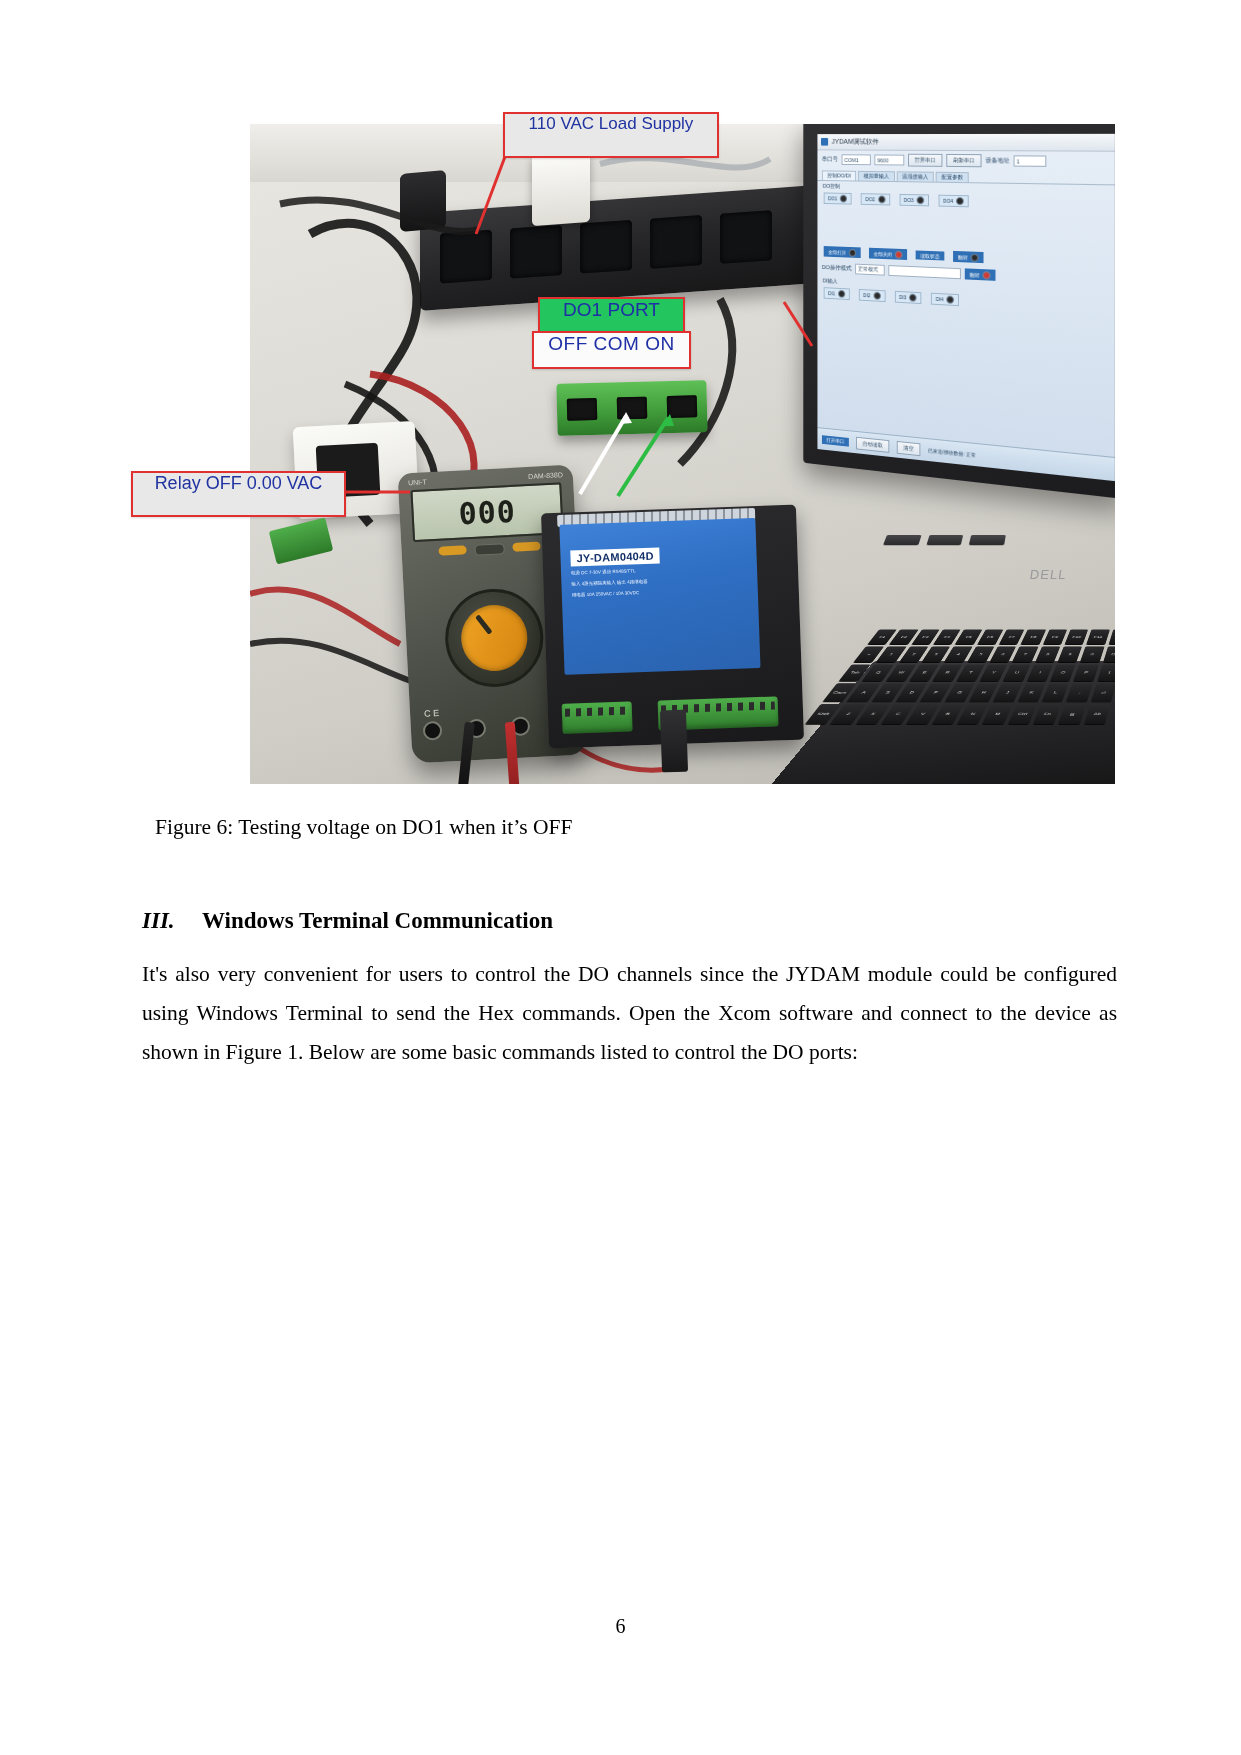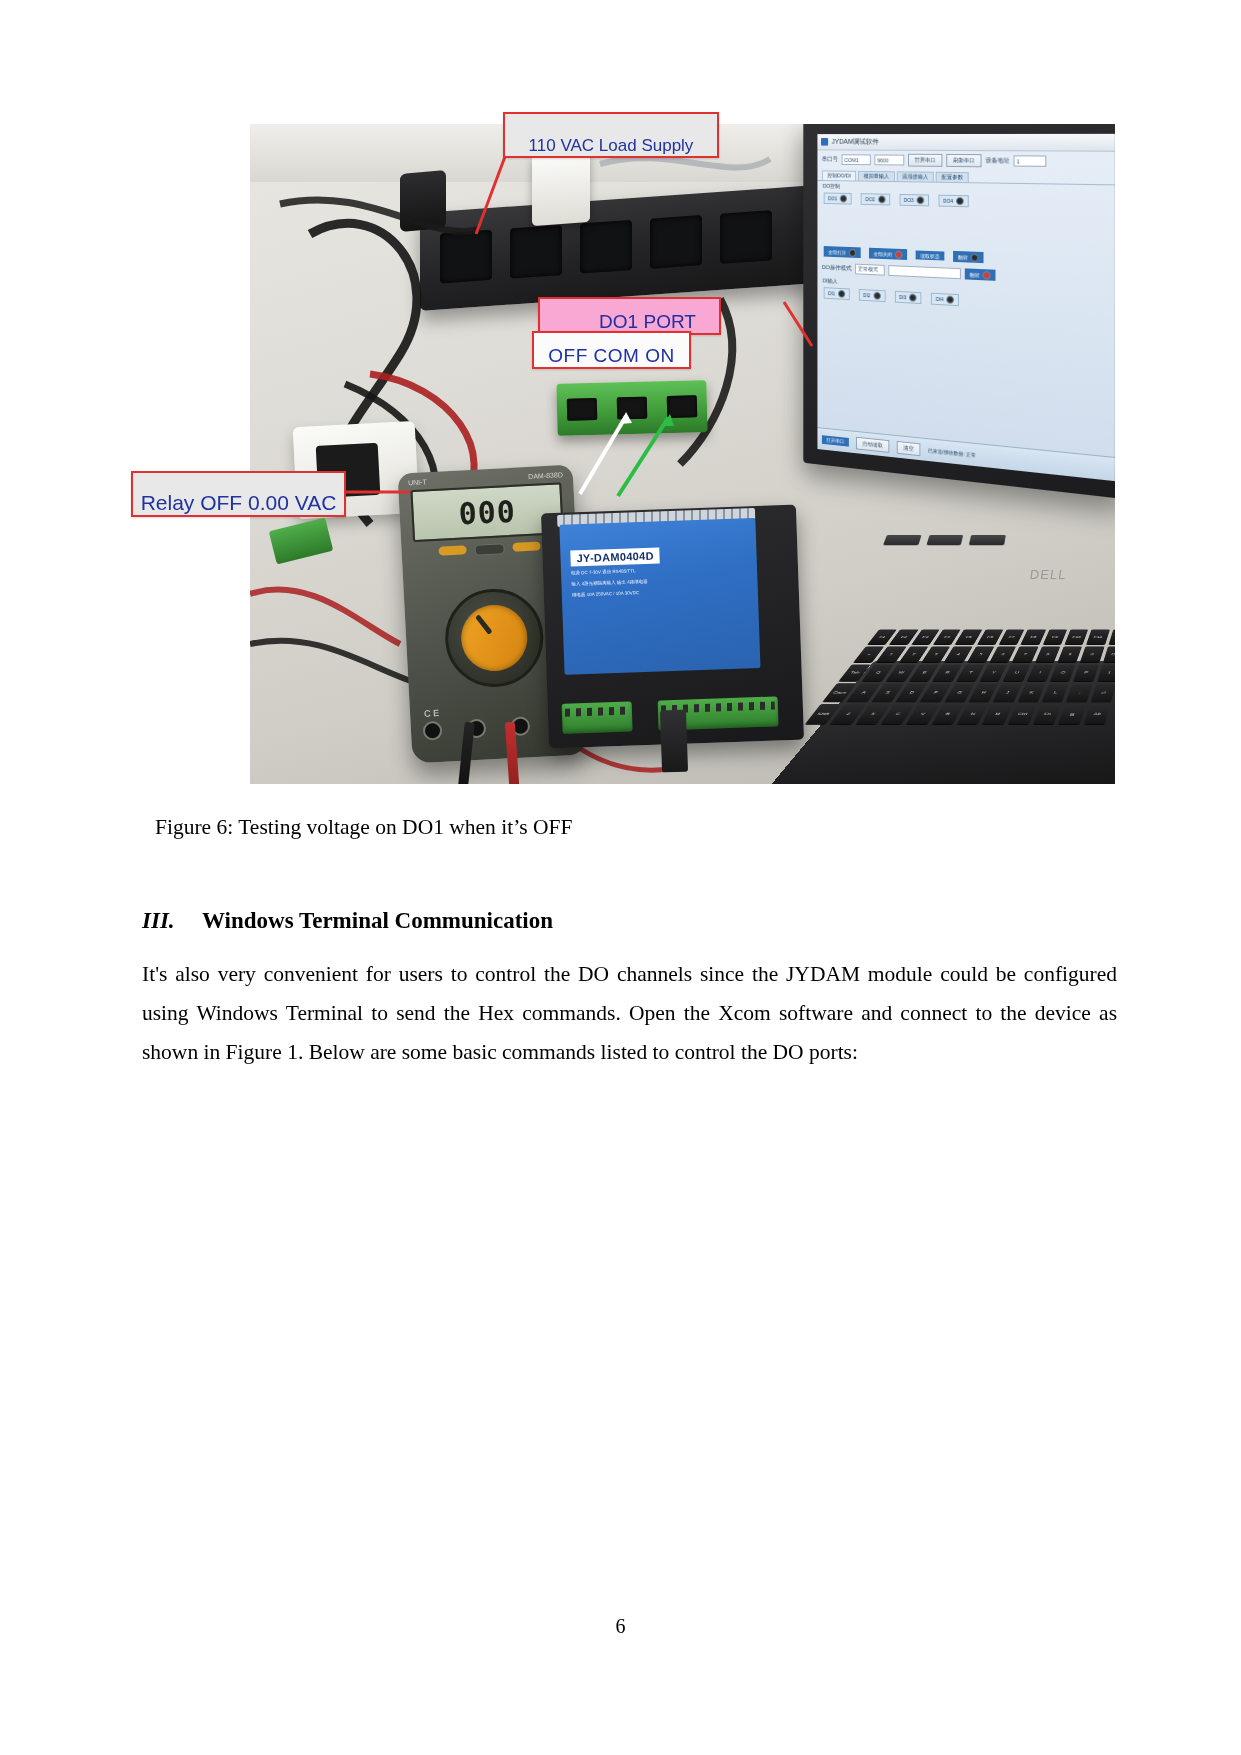--- a/index.html
+++ b/index.html
@@ -336,37 +336,37 @@
   .probe.red { background: linear-gradient(180deg,#c22f2f,#7d1a1a); }
   .probe.black { background: linear-gradient(180deg,#242424,#0a0a0a); }
 
   
   .callout {
     position: absolute;
     background: #e8e8e8;
     border: 2px solid #e03030;
     color: #2033a0;
     font-family: "Liberation Sans", sans-serif;
-    display: flex; align-items: flex-end; justify-content: center;
+    display: flex; align-items: flex-start; justify-content: center;
     white-space: nowrap;
     box-shadow: 0 1px 2px rgba(0,0,0,.15);
   }
 
   #callout-load-supply { left: 253px; top: -12px; width: 212px; height: 42px; font-size: 17px; }
   #callout-do1-port {
     left: 288px; top: 173px; width: 143px; height: 34px; font-size: 19px;
-    background:#f9a8d4; color:#1f2fa5;padding-left:36px;
+    background:#22c55e; color:#1f2fa5;
   }
   #callout-off-com-on {
     left: 282px; top: 207px; width: 155px; height: 34px; font-size: 19px;
     background:#fbfbfb; color:#1f2fa5;
     letter-spacing: .5px;
   }
   #callout-turn-off { left: 559px; top: 181px; width: 215px; height: 42px; font-size: 17px; }
-  #callout-relay-off { left: -119px; top: 347px; width: 211px; height: 42px; font-size: 21px; }
+  #callout-relay-off { left: -119px; top: 347px; width: 211px; height: 42px; font-size: 18px; }
 
   .leader { position: absolute; overflow: visible; pointer-events: none; }
 
   
   .caption {
     position: absolute;
     left: 155px; top: 815px;
     font-size: 21.5px;
     font-family: "Liberation Serif", serif;
     color: #000;

